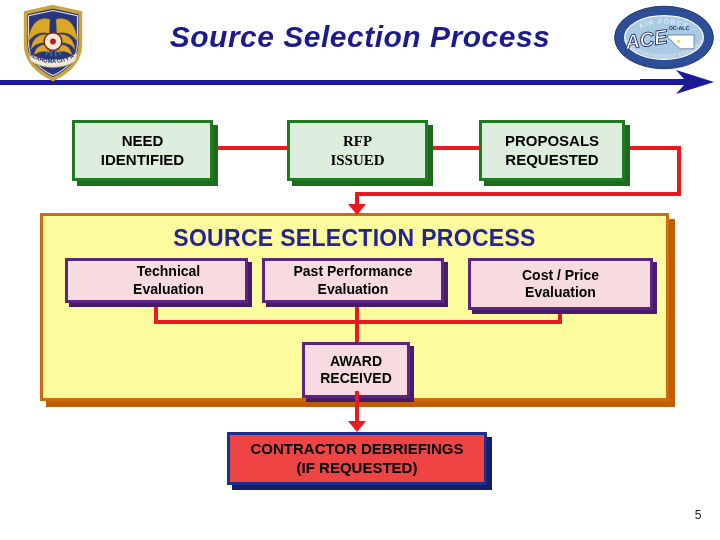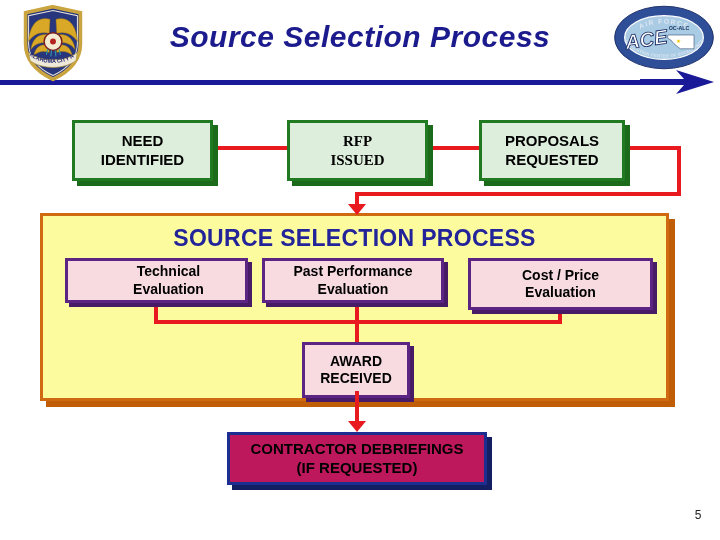--- a/index.html
+++ b/index.html
@@ -22,21 +22,21 @@
     position:absolute;display:flex;flex-direction:column;align-items:center;justify-content:center;
     text-align:center;font-weight:bold;color:#000;z-index:10;line-height:1.25;box-sizing:border-box;
   }
   .green{
     background:#ddefdc;border:3px solid #217a21;box-shadow:5px 5px 0 #1b6b1b;font-size:15px;
   }
   .pink{
     background:#f7dbe1;border:3px solid #5c2483;box-shadow:4px 4px 0 #471b66;font-size:14px;z-index:6;
   }
   .contractor{
-    background:#be185d;border:3px solid #1c2f91;box-shadow:5px 5px 0 #141f63;font-size:15px;
+    background:#ef4444;border:3px solid #1c2f91;box-shadow:5px 5px 0 #141f63;font-size:15px;
   }
   
   .panel{
     position:absolute;left:40px;top:213px;width:629px;height:188px;box-sizing:border-box;
     background:#fcfc9e;border:3px solid #cf6a10;box-shadow:6px 6px 0 #c05e08;z-index:3;
   }
   .panel-title{
     position:absolute;left:0;right:0;top:9px;text-align:center;
     font-size:23px;font-weight:bold;color:#23239a;letter-spacing:0.3px;
   }

